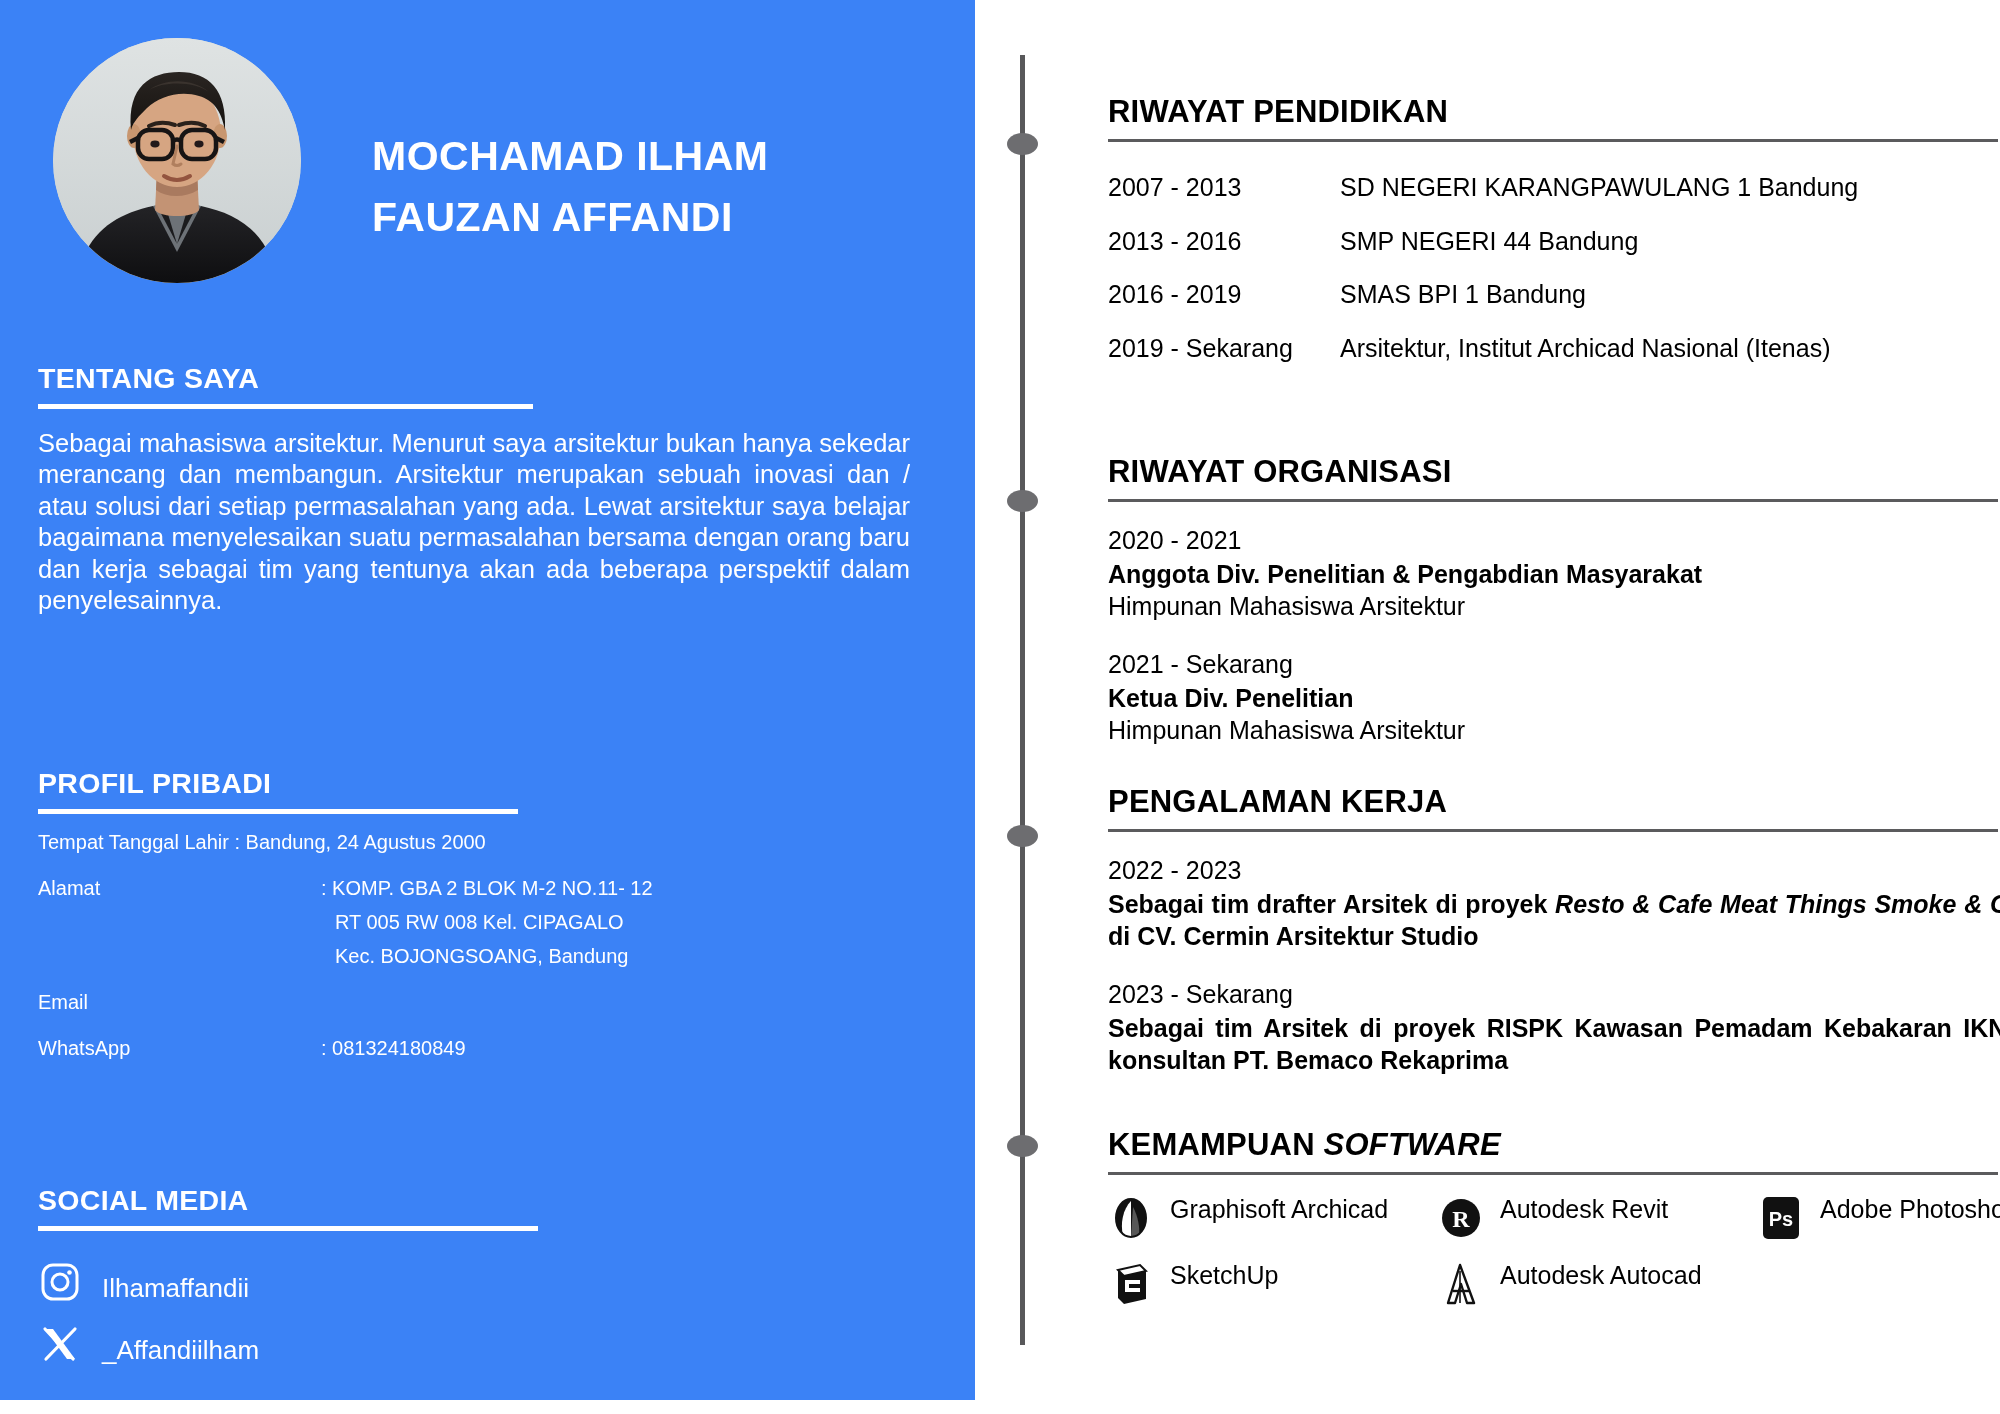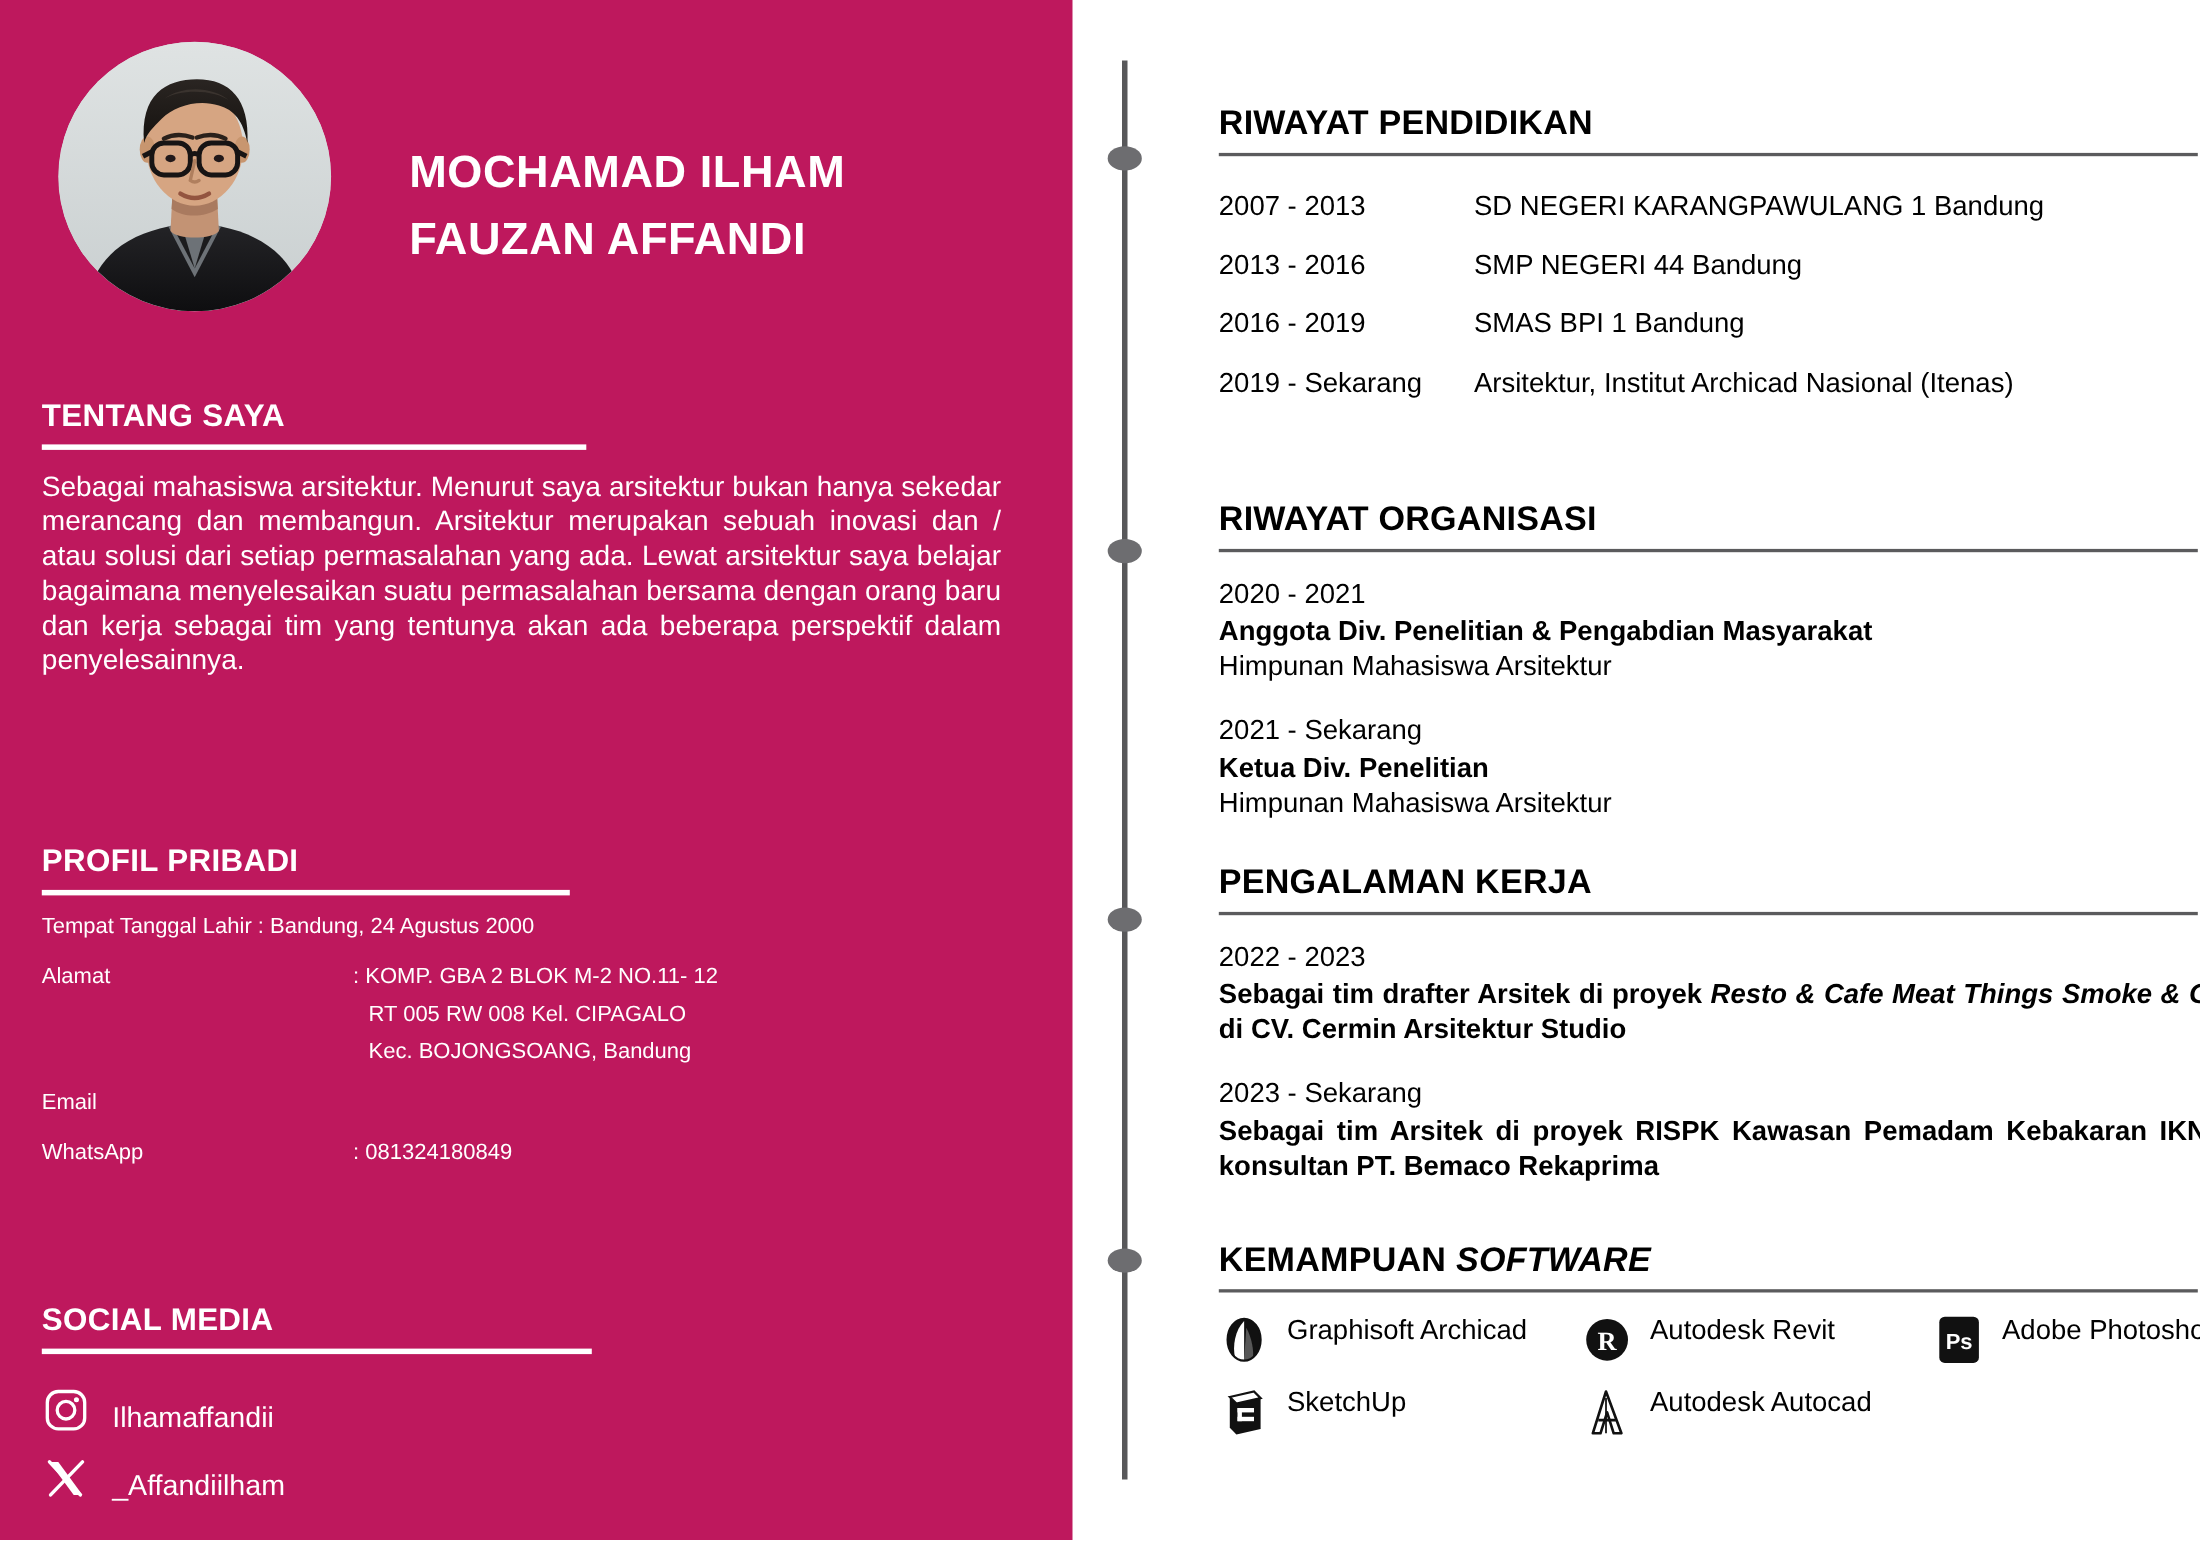--- a/index.html
+++ b/index.html
@@ -18,21 +18,21 @@
     overflow: hidden;
     background: #ffffff;
   }
 
   
   #sidebar {
     position: absolute;
     left: 0; top: 0;
     width: 975px;
     height: 1400px;
-    background: #be185d;
+    background: #3b82f6;
     box-sizing: border-box;
     padding: 0;
   }
 
   .photo-row {
     position: absolute;
     left: 0; top: 38px;
     width: 975px;
     height: 240px;
   }

